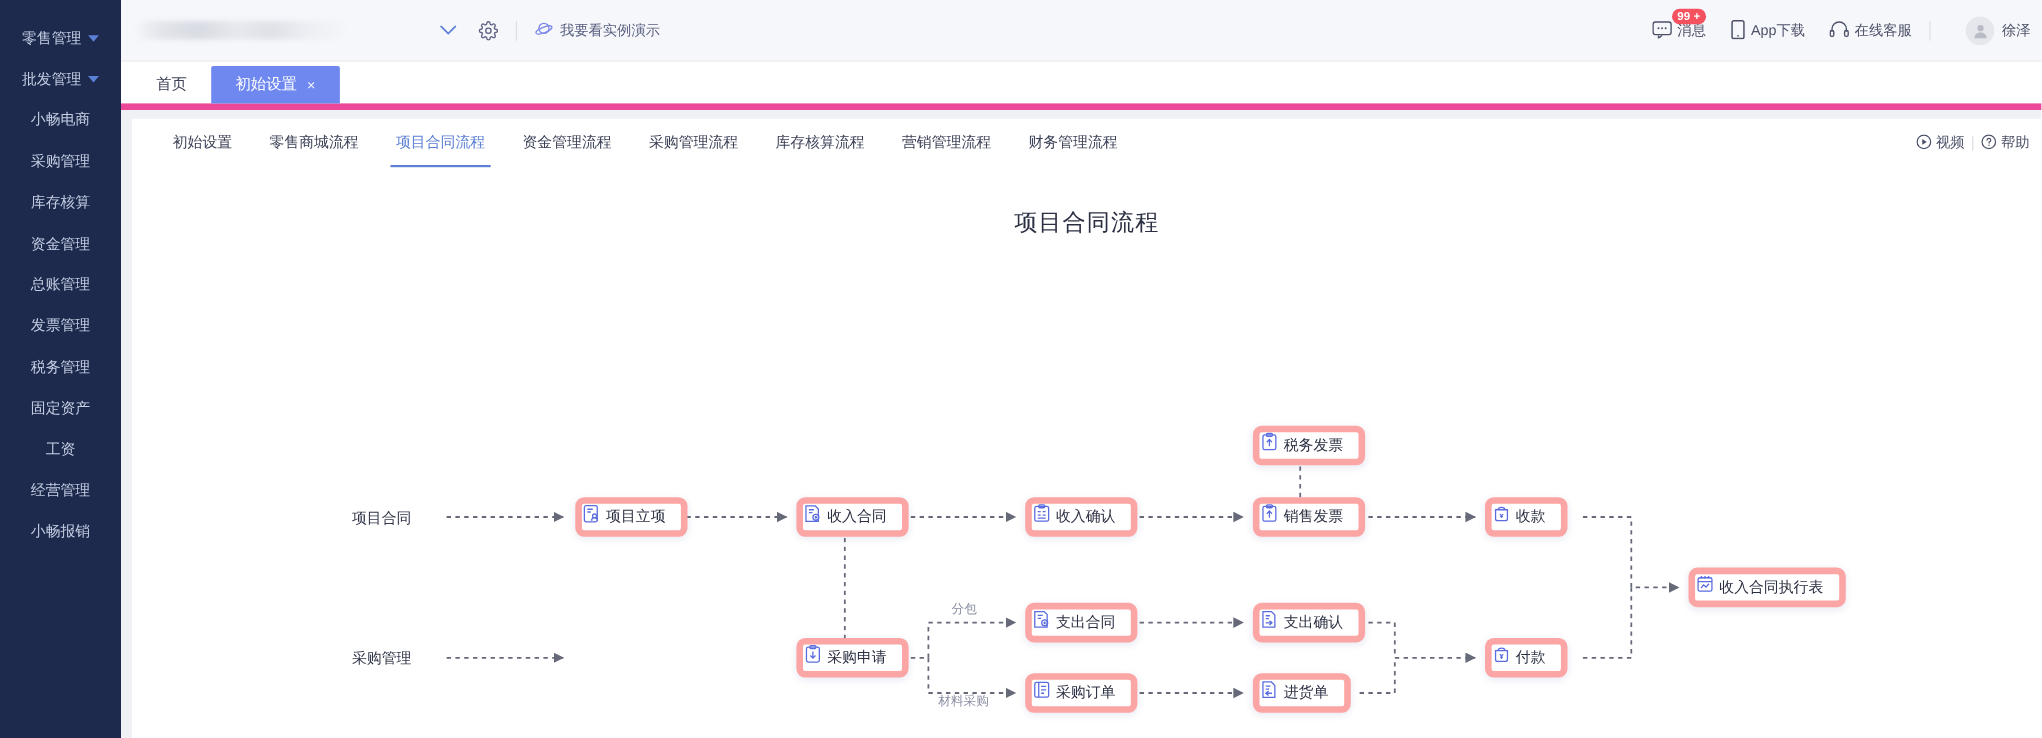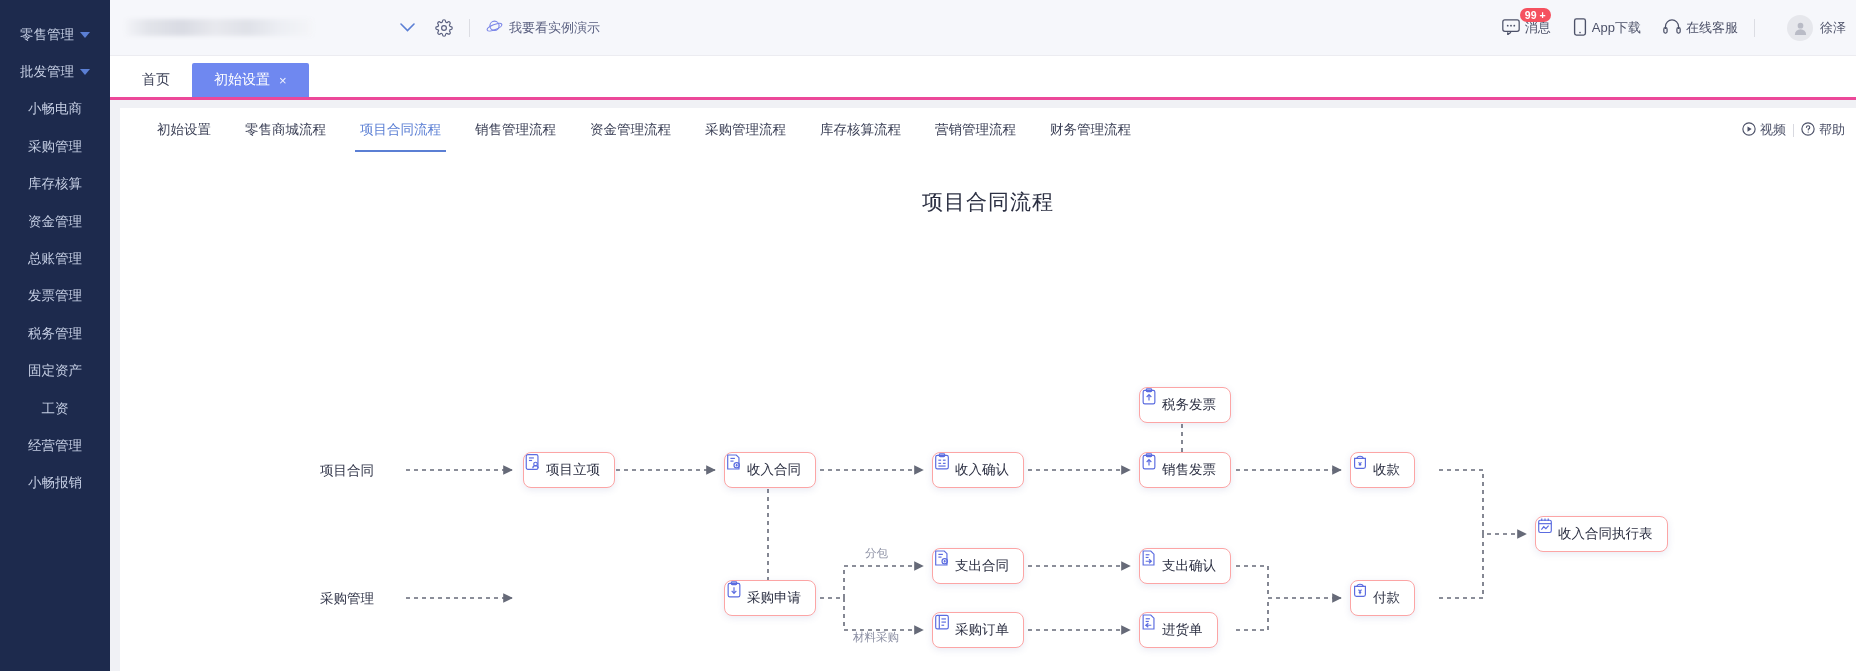--- a/index.html
+++ b/index.html
@@ -96,21 +96,21 @@
     background: #e6e7ec; display: flex; align-items: center;
     justify-content: center; margin-left: 16px;
   }
   .uname { color: #4c5168; font-size: 13px; margin-left: 7px; }
 
   
   .tabstrip {
     height: 44px; background: #fff;
     display: flex; align-items: flex-end;
     padding-left: 10px; gap: 0;
-    border-bottom: 3px solid #ec4899;
+    border-bottom: 6px solid #ec4899;
   }
   .tab {
     height: 34px; display: flex; align-items: center;
     padding: 0 22px; font-size: 14px; color: #3a3f55;
     cursor: pointer; gap: 9px; border-radius: 2px 2px 0 0;
     white-space: nowrap;
   }
   .tab.active { background: #6f88f0; color: #fff; }
   .tab-close { font-size: 13px; opacity: .9; }
 
@@ -154,21 +154,21 @@
     position: absolute; left: 0; top: 44px;
     width: 1746px; height: 580px;
   }
   .canvas svg { position: absolute; left: 0; top: 0; }
   .lane-label {
     position: absolute; font-size: 13.5px; color: #32364a; white-space: nowrap;
   }
   .node {
     position: absolute;
     background: #fff;
-    border: 1px solid #fca5a5;
+    border: 6px solid #fca5a5;
     border-radius: 8px;
     box-shadow: 0 2px 7px rgba(86,96,160,0.13);
     display: flex; align-items: center; gap: 8px;
     padding: 0 14px; height: 36px;
     font-size: 13.5px; color: #2b2f42;
     cursor: pointer; white-space: nowrap;
   }
   .node svg { flex: 0 0 auto; }
   .edge-label {
     position: absolute; font-size: 11.5px; color: #8b8fa3; white-space: nowrap;
@@ -325,23 +325,20 @@
           <div class="subtab">
             <span>初始设置</span>
             </div>
           <div class="subtab">
             <span>零售商城流程</span>
             </div>
           <div class="subtab active">
             <span>项目合同流程</span>
             </div>
           <div class="subtab">
-            <span>销售管理流程</span>
-            </div>
-          <div class="subtab">
             <span>资金管理流程</span>
             </div>
           <div class="subtab">
             <span>采购管理流程</span>
             </div>
           <div class="subtab">
             <span>库存核算流程</span>
             </div>
           <div class="subtab">
             <span>营销管理流程</span>

